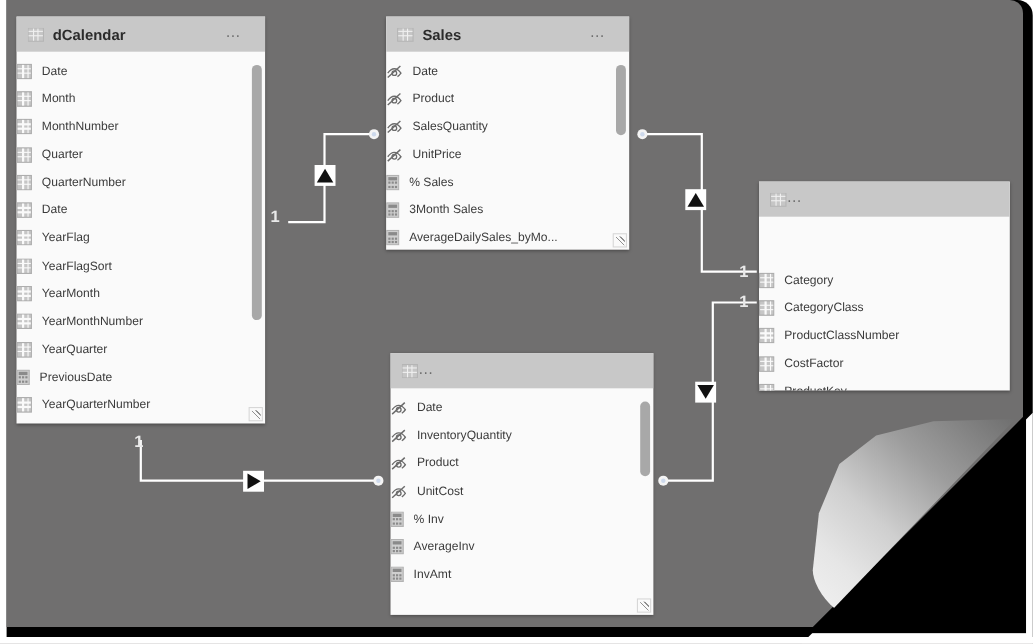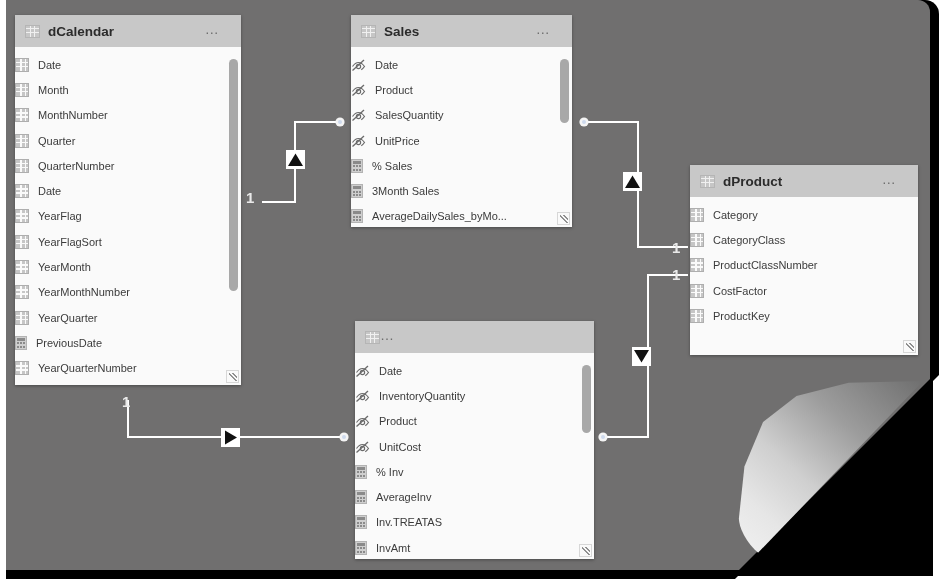--- a/index.html
+++ b/index.html
@@ -460,41 +460,36 @@
       <div class="fld">
           <span class="ico ico-calc"></span>
           <span class="lbl">% Inv</span>
         </div>
       <div class="fld">
           <span class="ico ico-calc"></span>
           <span class="lbl">AverageInv</span>
         </div>
       <div class="fld">
           <span class="ico ico-calc"></span>
-          <span class="lbl">Inv.TREATAS</span>
-        </div>
-      <div class="fld">
-          <span class="ico ico-calc"></span>
           <span class="lbl">InvAmt</span>
         </div>
       <div class="vscroll" style="top:12px;height:68px;"></div>
       <div class="resize-grip"></div>
     </div>
   </div>
 
   <div class="tbl" style="left:690px;top:165px;width:228px;height:190px;">
     <div class="tbl-head">
       <span class="ico ico-hdr">
           <i class="v"></i>
           <i class="v2"></i>
         </span>
-      <span class="tbl-title">dProduct</span>
       <span class="ellipsis-btn">…</span>
     </div>
-    <div class="tbl-body" style="height:158px;">
+    <div class="tbl-body" style="height:158px;margin-top:40px;">
       <div class="fld">
           <span class="ico ico-grid">
             <i class="v"></i>
             <i class="v2"></i>
           </span>
           <span class="lbl">Category</span>
         </div>
       <div class="fld">
           <span class="ico ico-grid">
             <i class="v"></i>

